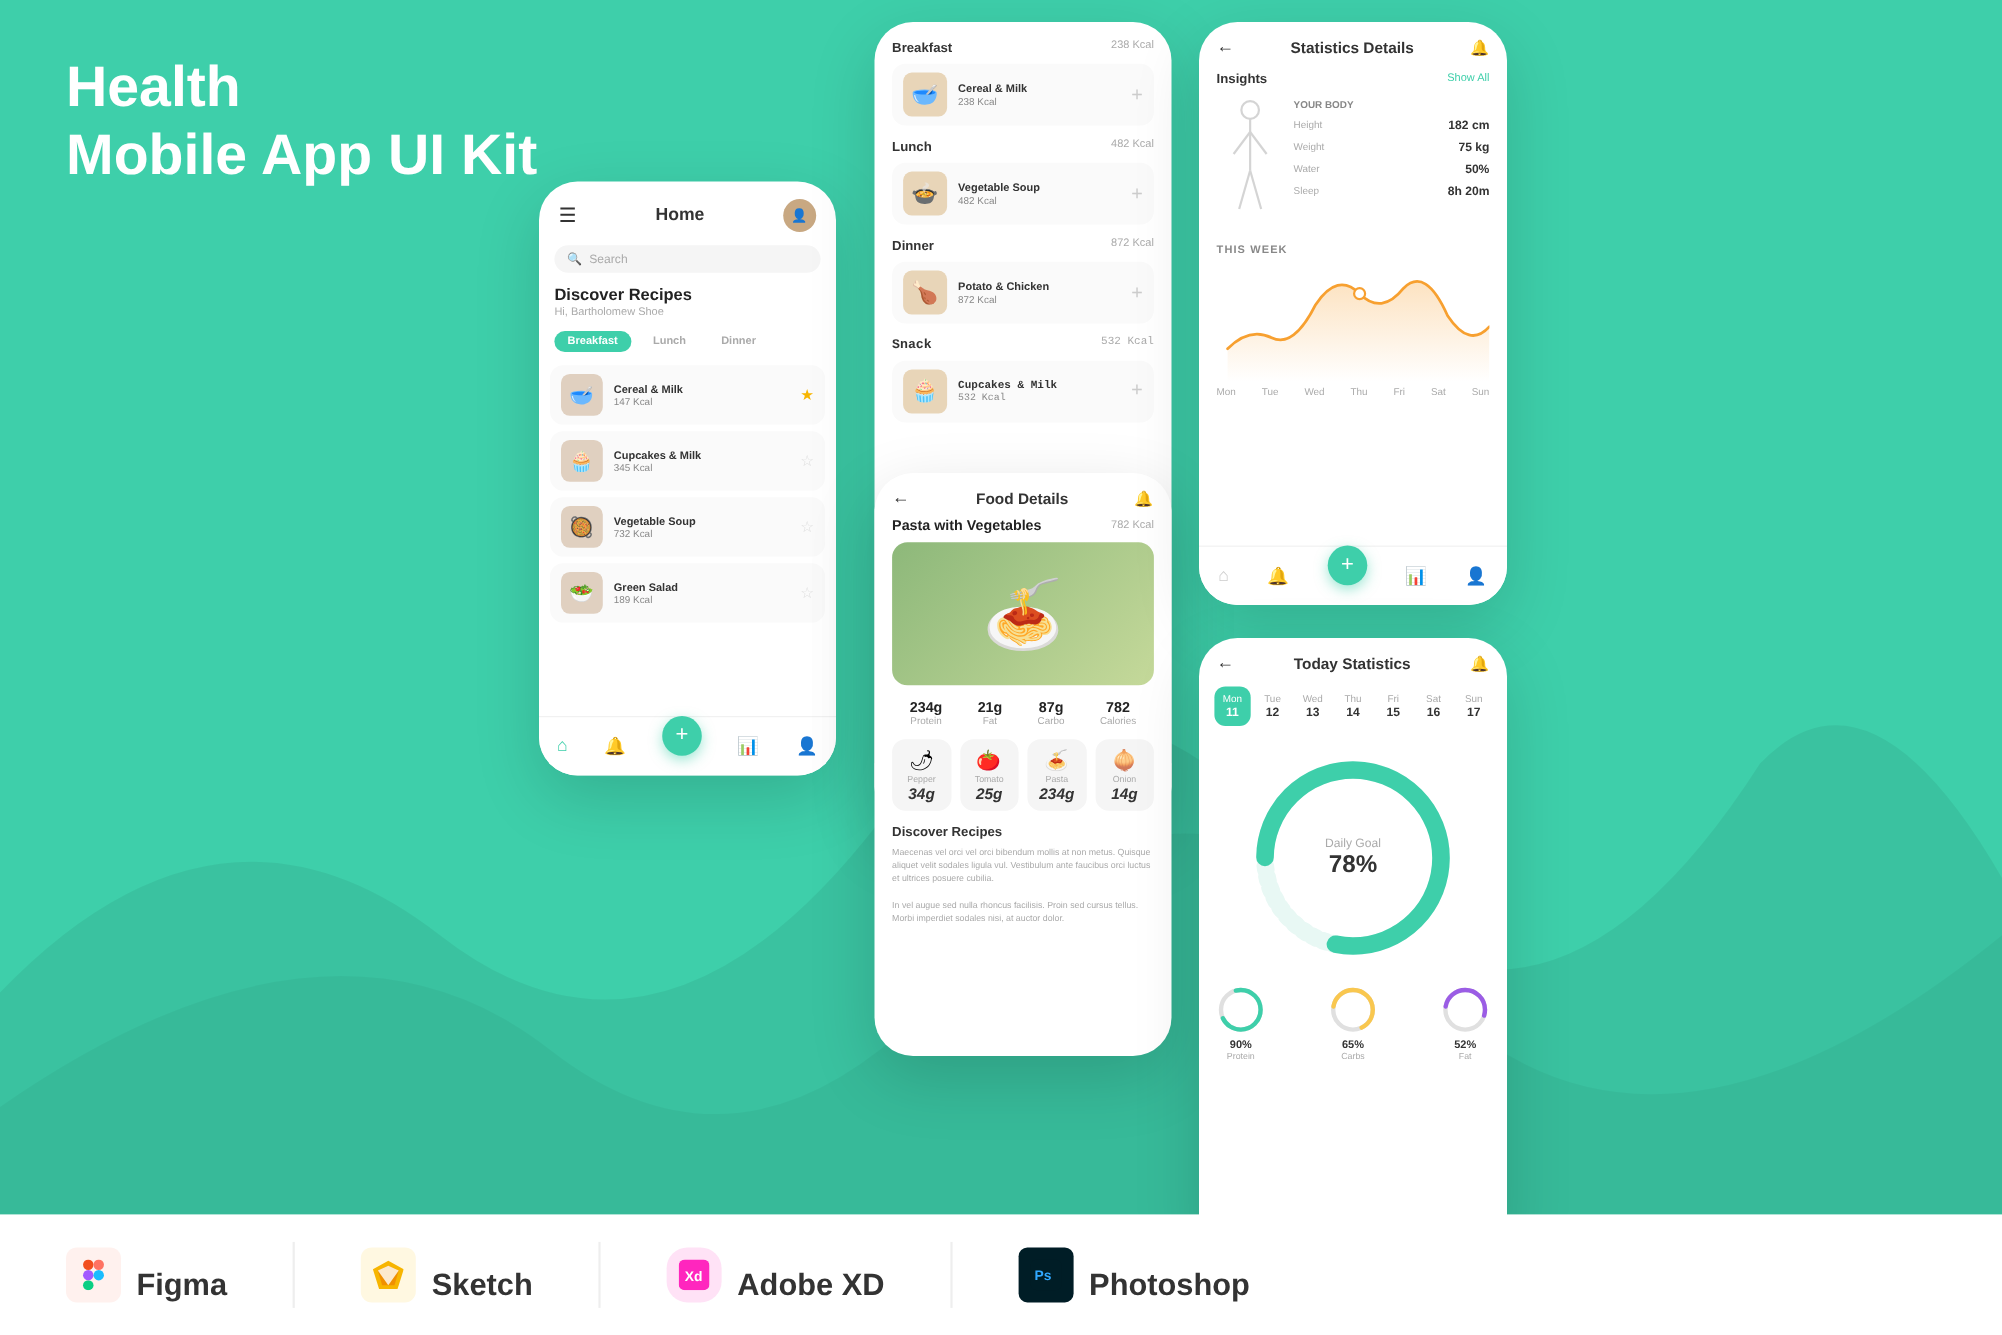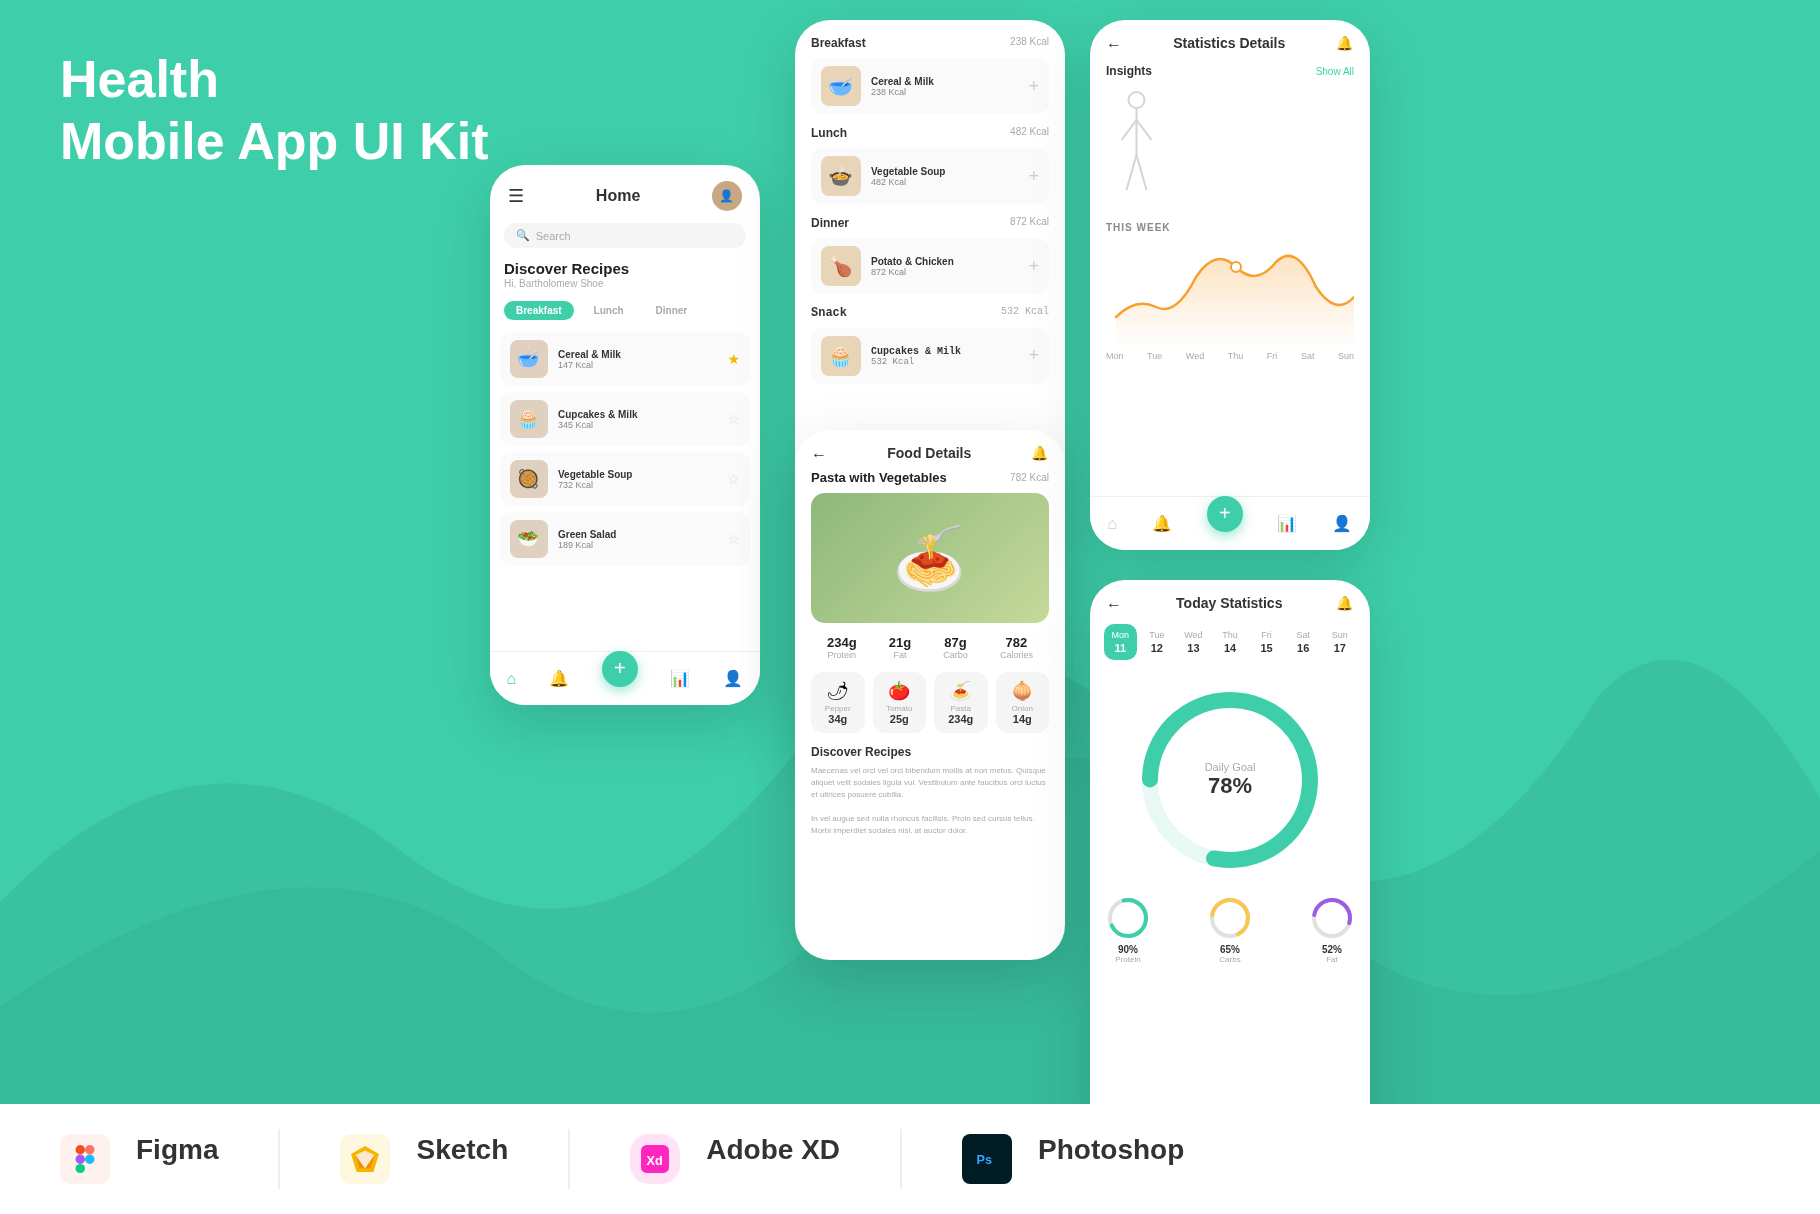--- a/index.html
+++ b/index.html
@@ -41,22 +41,22 @@
       right: 0;
       height: 110px;
       background: white;
       display: flex;
       align-items: center;
       padding: 0 60px;
       gap: 60px;
     }
     .tool-item {
       display: flex;
-      align-items: flex-start;
-      gap: 26px;
+      align-items: flex-end;
+      gap: 14px;
       font-size: 28px;
       font-weight: 600;
       color: #333;
     }
     .tool-icon {
       width: 50px;
       height: 50px;
       border-radius: 10px;
       display: flex;
       align-items: center;
@@ -285,21 +285,21 @@
     }
     .ingr-item {
       background: #f5f5f5;
       border-radius: 12px;
       padding: 8px 10px;
       text-align: center;
       flex: 1;
     }
     .ingr-icon { font-size: 18px; }
     .ingr-name { font-size: 8px; color: #aaa; margin-top: 2px; }
-    .ingr-amount { font-size: 11px; font-weight: 600; color: #333; }
+    .ingr-amount { font-size: 14px; font-weight: 600; color: #333; font-style: italic; }
     .discover-recipes-section { padding: 0 16px; }
     .dr-title { font-size: 12px; font-weight: 700; color: #333; margin-bottom: 6px; }
     .dr-text { font-size: 8px; color: #aaa; line-height: 1.5; }
 
     
     .phone-stats {
       position: absolute;
       top: 20px;
       left: 1090px;
       width: 280px;
@@ -661,20 +661,39 @@
     <div class="body-figure">
 
       <svg class="body-svg" viewBox="0 0 40 120" xmlns="http://www.w3.org/2000/svg">
         <circle cx="20" cy="10" r="8" fill="none" stroke="#aaa" stroke-width="2"></circle>
         <line x1="20" y1="18" x2="20" y2="65" stroke="#aaa" stroke-width="2"></line>
         <line x1="20" y1="30" x2="5" y2="50" stroke="#aaa" stroke-width="2"></line>
         <line x1="20" y1="30" x2="35" y2="50" stroke="#aaa" stroke-width="2"></line>
         <line x1="20" y1="65" x2="10" y2="100" stroke="#aaa" stroke-width="2"></line>
         <line x1="20" y1="65" x2="30" y2="100" stroke="#aaa" stroke-width="2"></line>
       </svg>
+    </div>
+    <div class="body-metrics">
+      <div style="font-size:9px; font-weight:700; color:#888; margin-bottom:8px;">YOUR BODY</div>
+      <div class="body-metric-row">
+        <span class="body-metric-label">Height</span>
+        <span class="body-metric-val">182 cm</span>
+      </div>
+      <div class="body-metric-row">
+        <span class="body-metric-label">Weight</span>
+        <span class="body-metric-val">75 kg</span>
+      </div>
+      <div class="body-metric-row">
+        <span class="body-metric-label">Water</span>
+        <span class="body-metric-val">50%</span>
+      </div>
+      <div class="body-metric-row">
+        <span class="body-metric-label">Sleep</span>
+        <span class="body-metric-val">8h 20m</span>
+      </div>
     </div>
   </div>
   <div class="this-week-label">THIS WEEK</div>
   <div class="chart-area">
     <svg width="100%" height="110" viewBox="0 0 248 110" xmlns="http://www.w3.org/2000/svg">
       <defs>
         <linearGradient id="chartGrad" x1="0" y1="0" x2="0" y2="1">
           <stop offset="0%" stop-color="#f7a030" stop-opacity="0.3"></stop>
           <stop offset="100%" stop-color="#f7a030" stop-opacity="0"></stop>
         </linearGradient>

